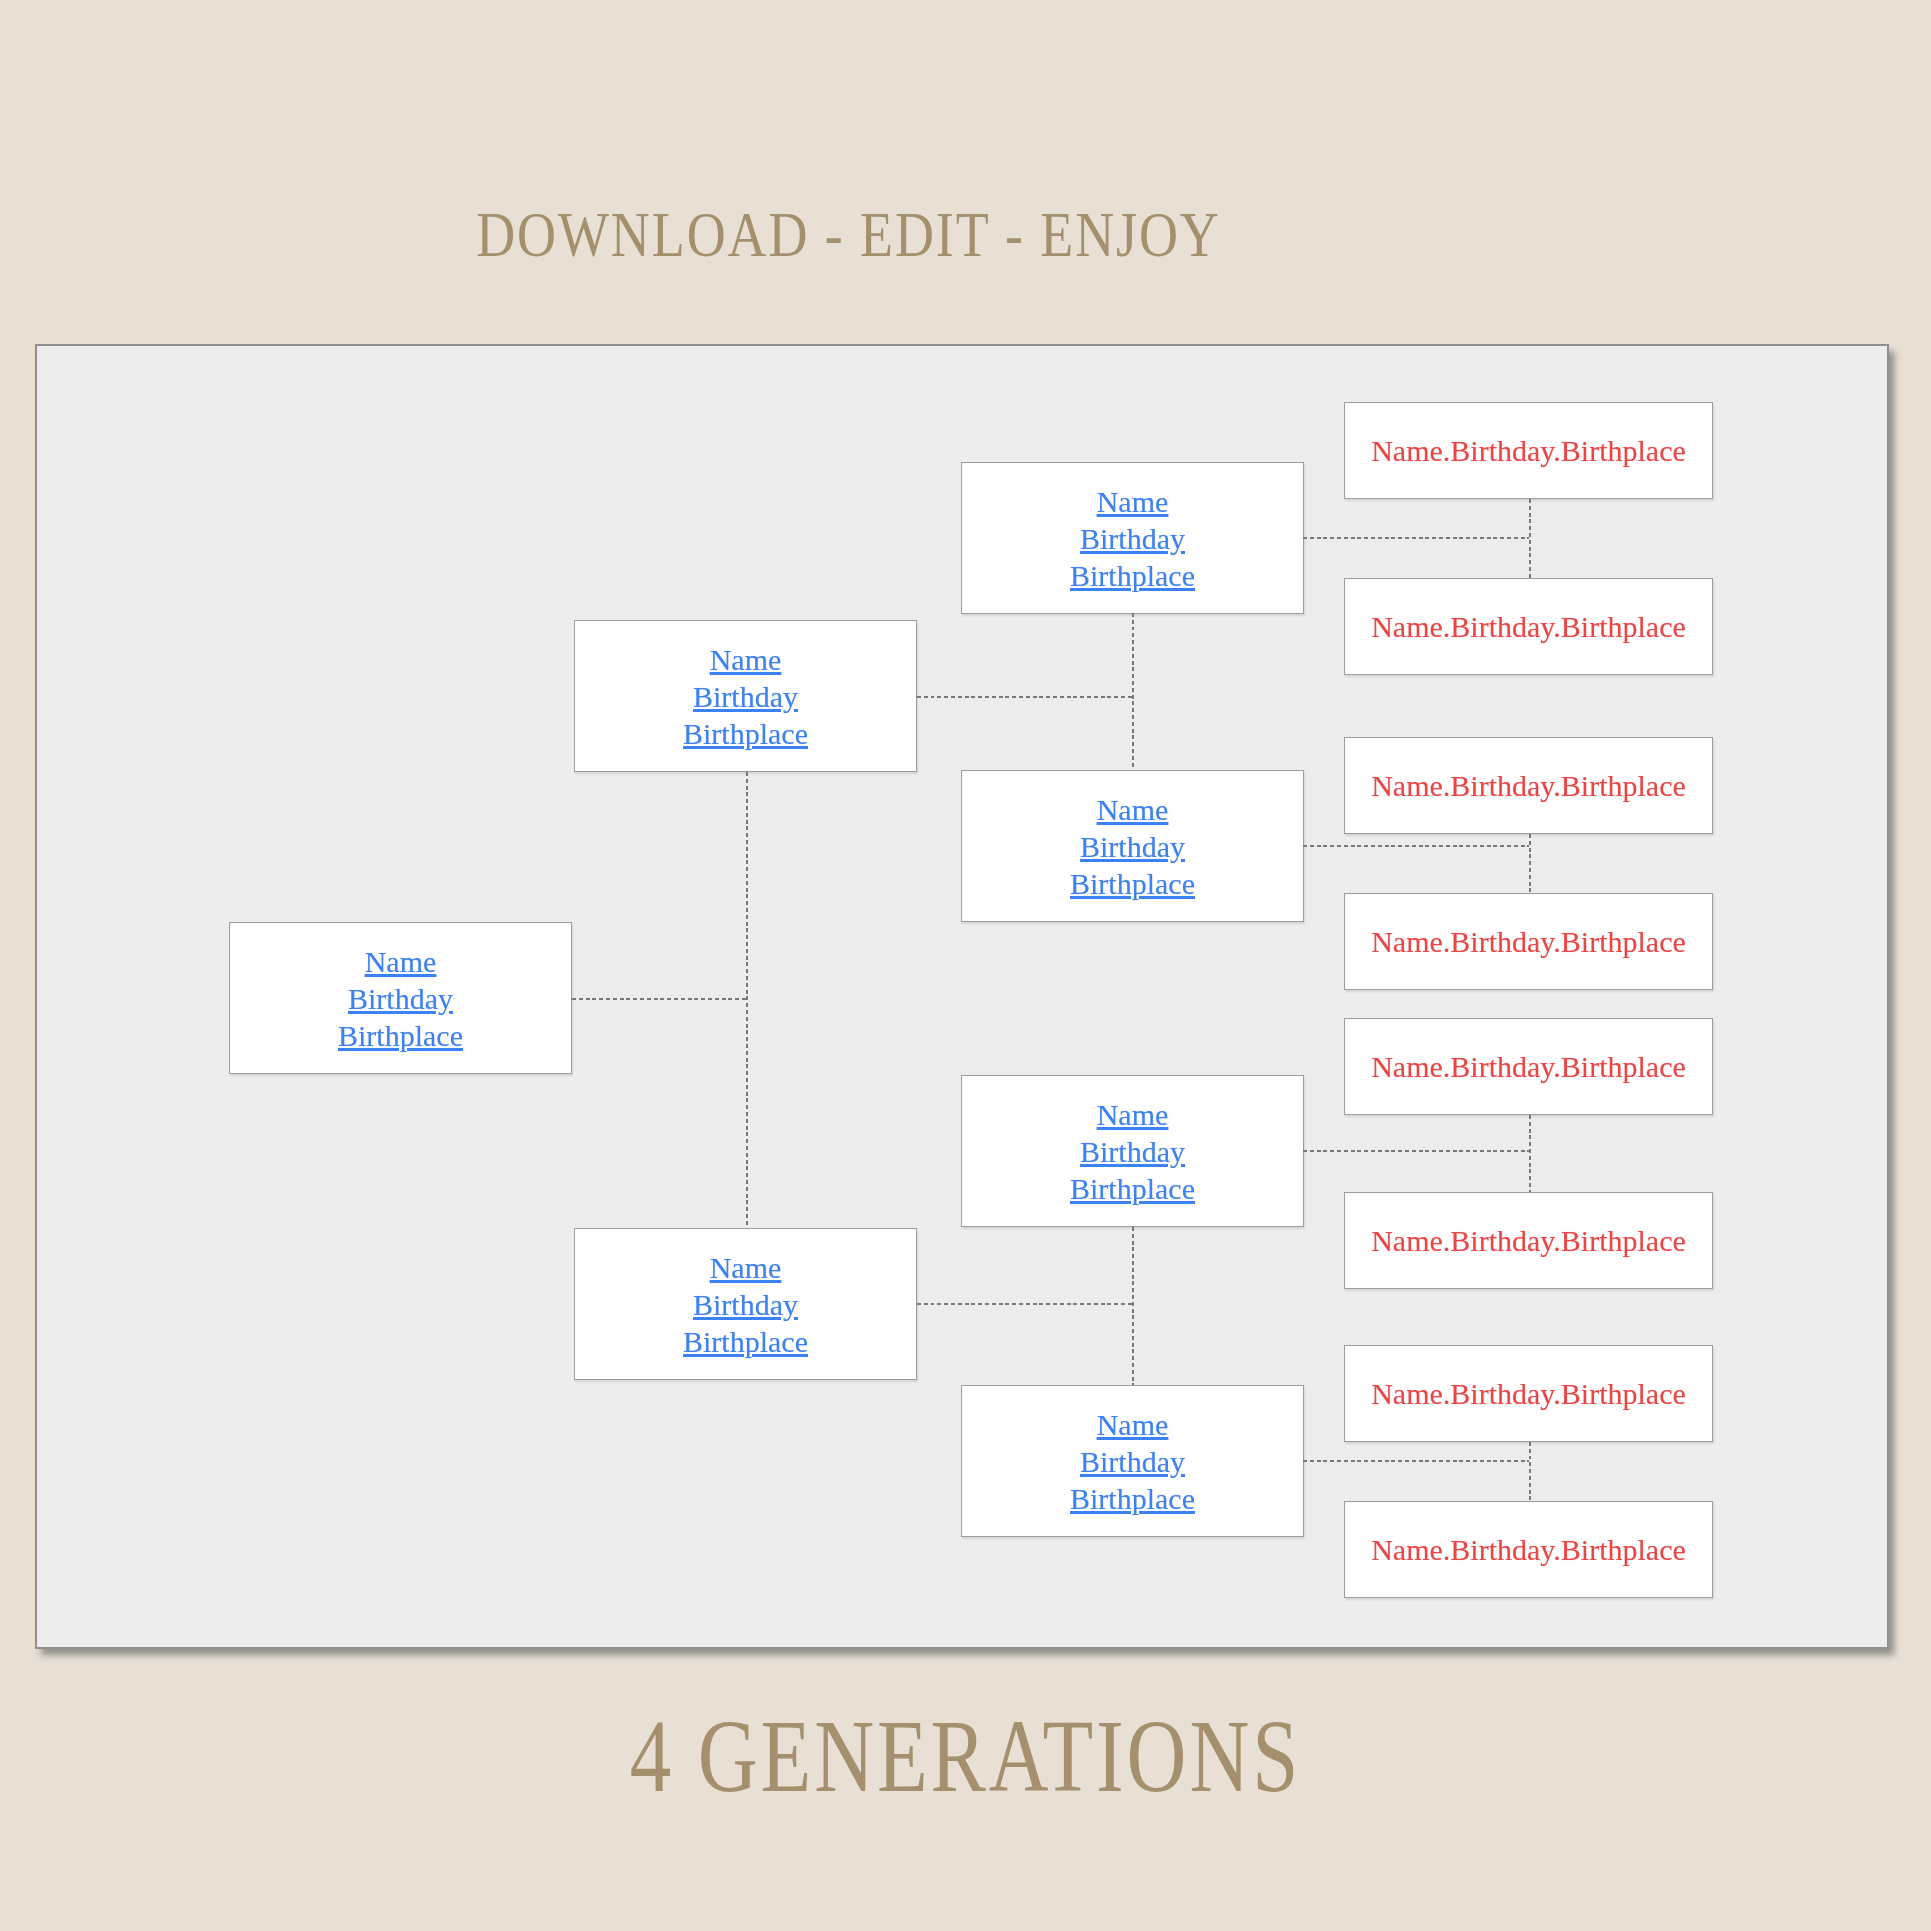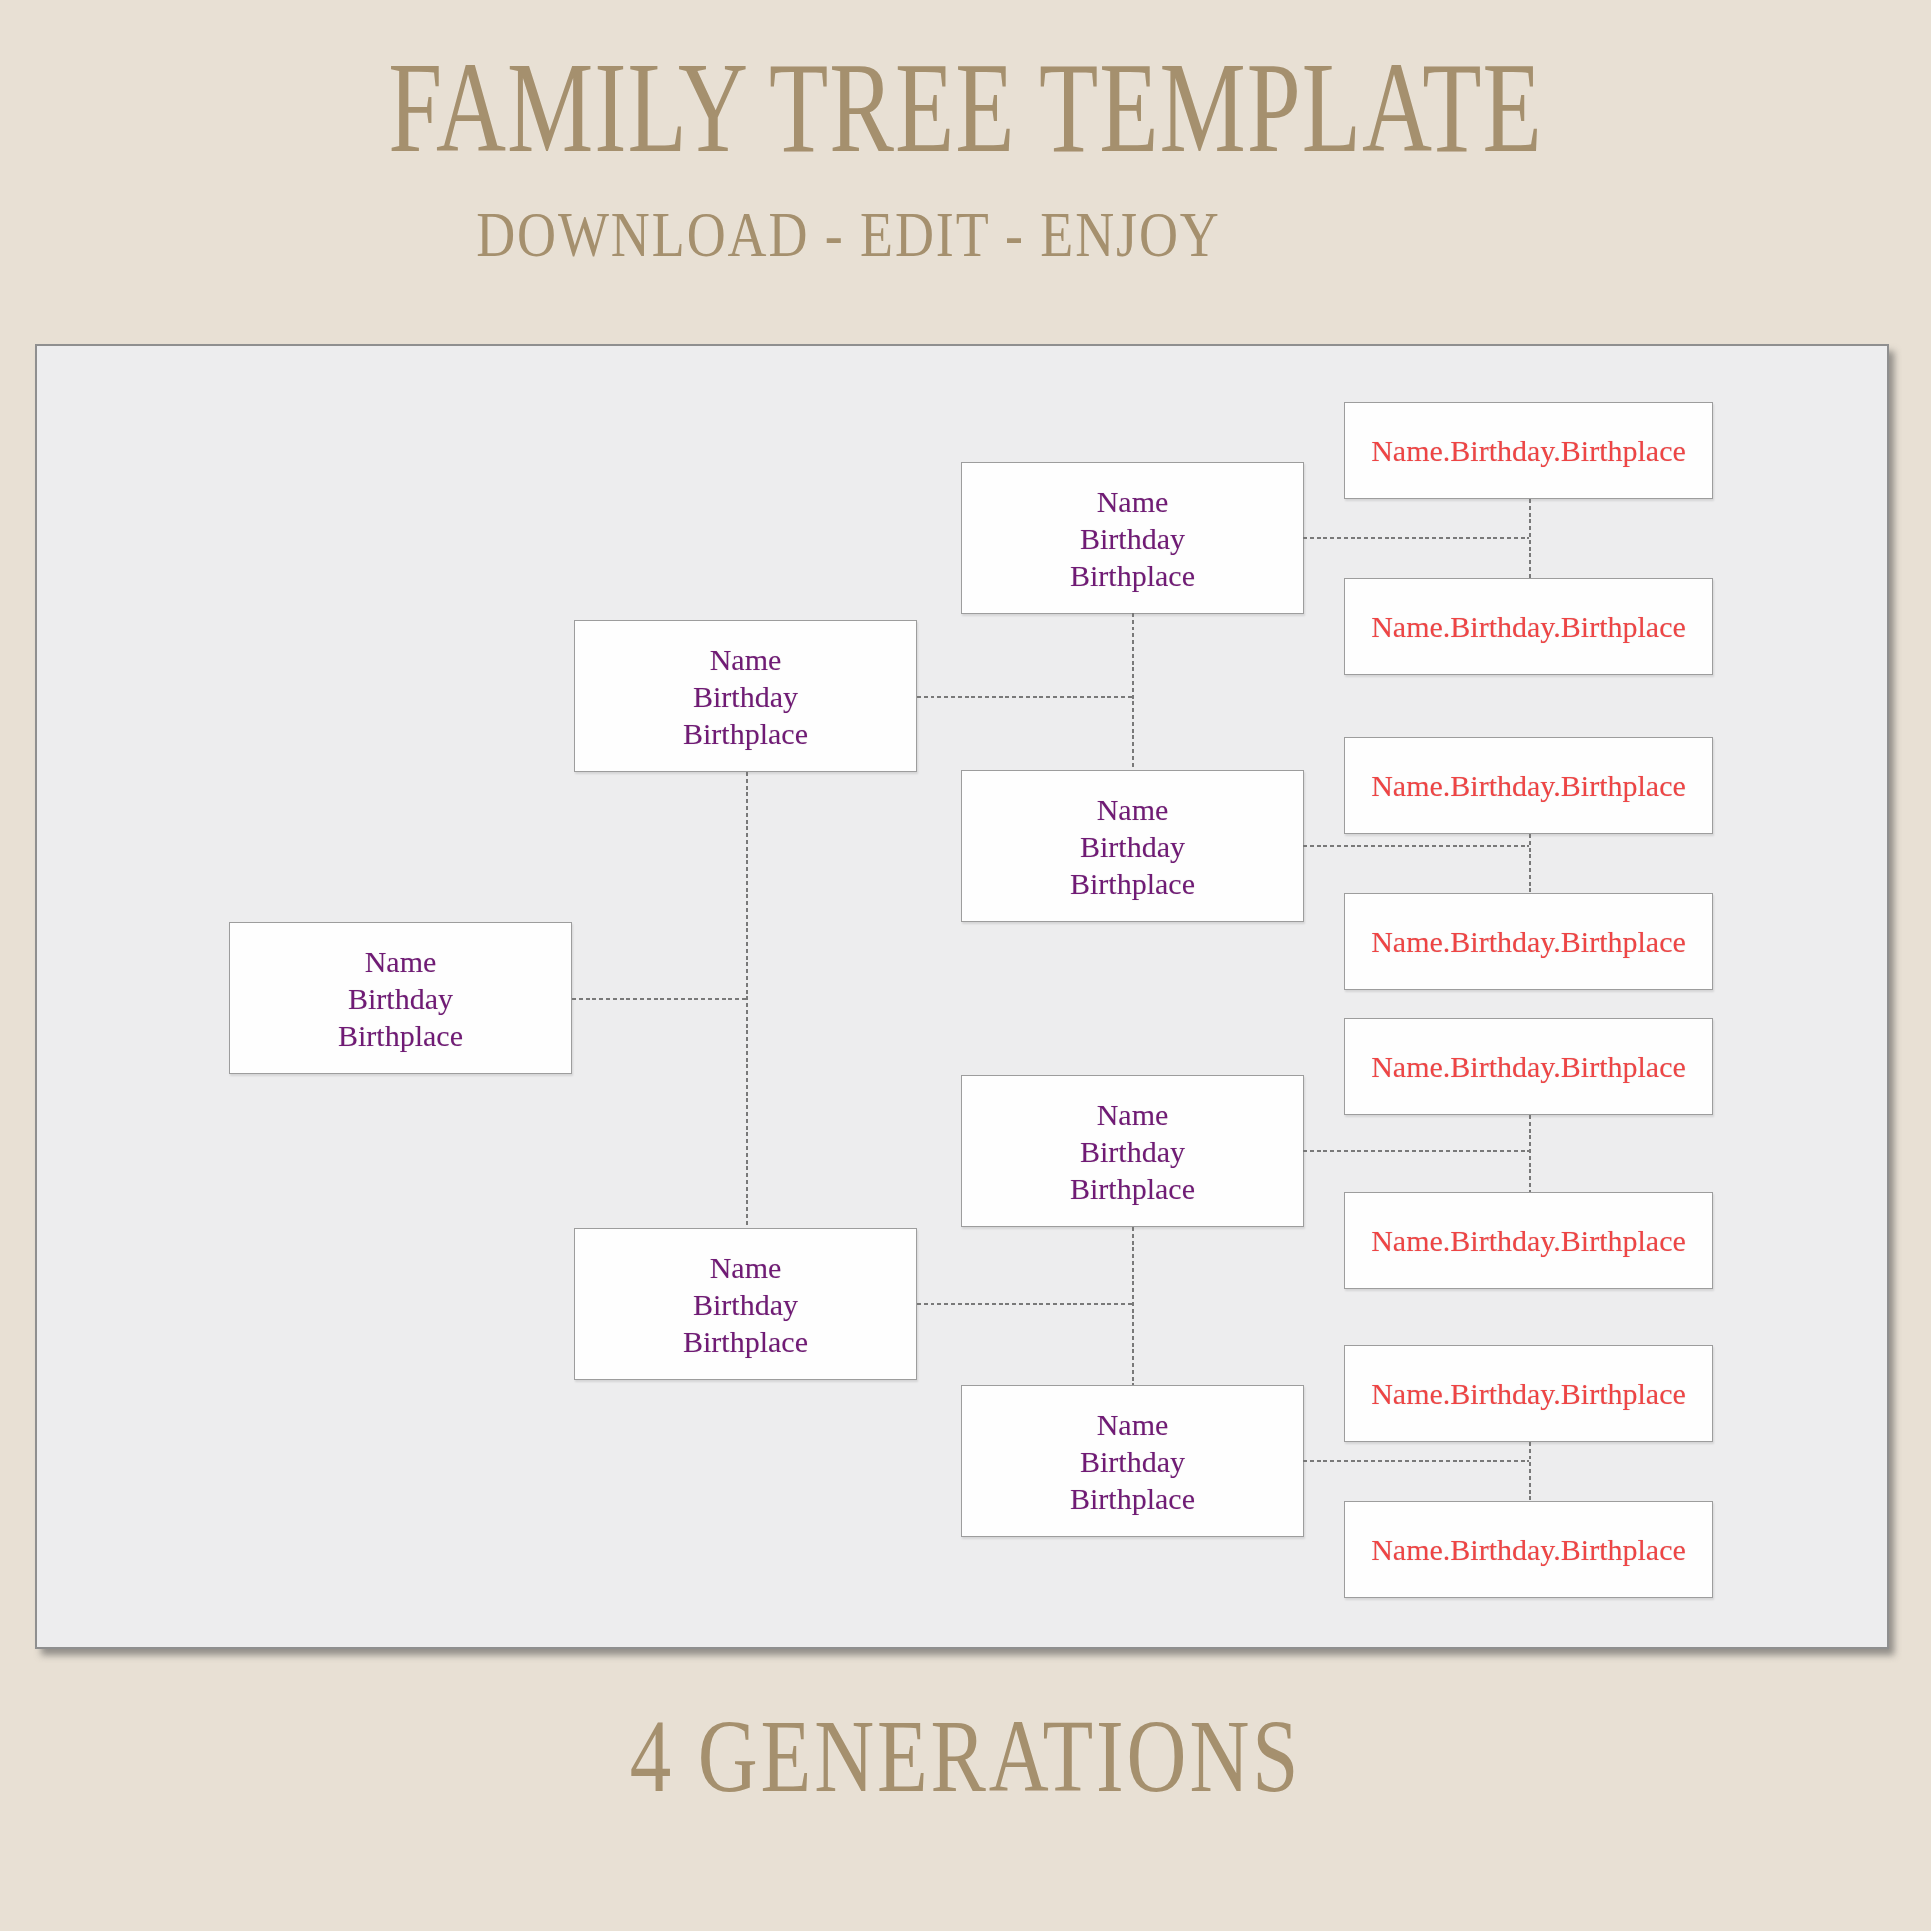--- a/index.html
+++ b/index.html
@@ -26,22 +26,23 @@
     box-shadow:5.8px 6.8px 6.8px rgba(75,75,75,.55);
   }
   .card{
     position:absolute;background:#fefefe;border:1.9px solid #9d9d9d;box-sizing:border-box;
     display:flex;flex-direction:column;align-items:center;justify-content:center;
     box-shadow:1px 1.9px 1.9px rgba(0,0,0,.10);
   }
   .card.person{width:343px;height:152px;}
   .card.leaf{width:369px;height:97px;}
   .card .ln{
-    font-size:30px;line-height:37px;color:#701a75;text-align:center;
+    font-size:30px;line-height:37px;color:#3b82f6;text-align:center;
     text-shadow:0 0 1px rgba(90,90,90,.30);
+    text-decoration:underline;
   }
   .card .leaf-ln{
     font-size:30px;color:#ef4444;text-align:center;white-space:nowrap;
     text-shadow:0 0 1px rgba(90,90,90,.30);
   }
   .h-line{
     position:absolute;height:1.9px;
     background:repeating-linear-gradient(to right,#797979 0 3.9px,transparent 3.9px 6.8px);
   }
   .v-line{
@@ -53,23 +54,20 @@
   .footer-text{
     display:inline-block;font-size:83px;letter-spacing:2.9px;color:#a5906e;
     transform:scaleY(1.26);transform-origin:center;white-space:nowrap;
   }
 </style>
 </head>
 <body>
 
 <div class="page">
 
-  <div class="header">
-    <span class="title-text">FAMILY TREE TEMPLATE</span>
-  </div>
   <div class="subheader">
     <span class="subtitle-text">DOWNLOAD - EDIT - ENJOY</span>
   </div>
 
   <div class="panel">
 
     <div class="card person" style="left:192px;top:576px;">
       <div class="ln">Name</div>
       <div class="ln">Birthday</div>
       <div class="ln">Birthplace</div>

